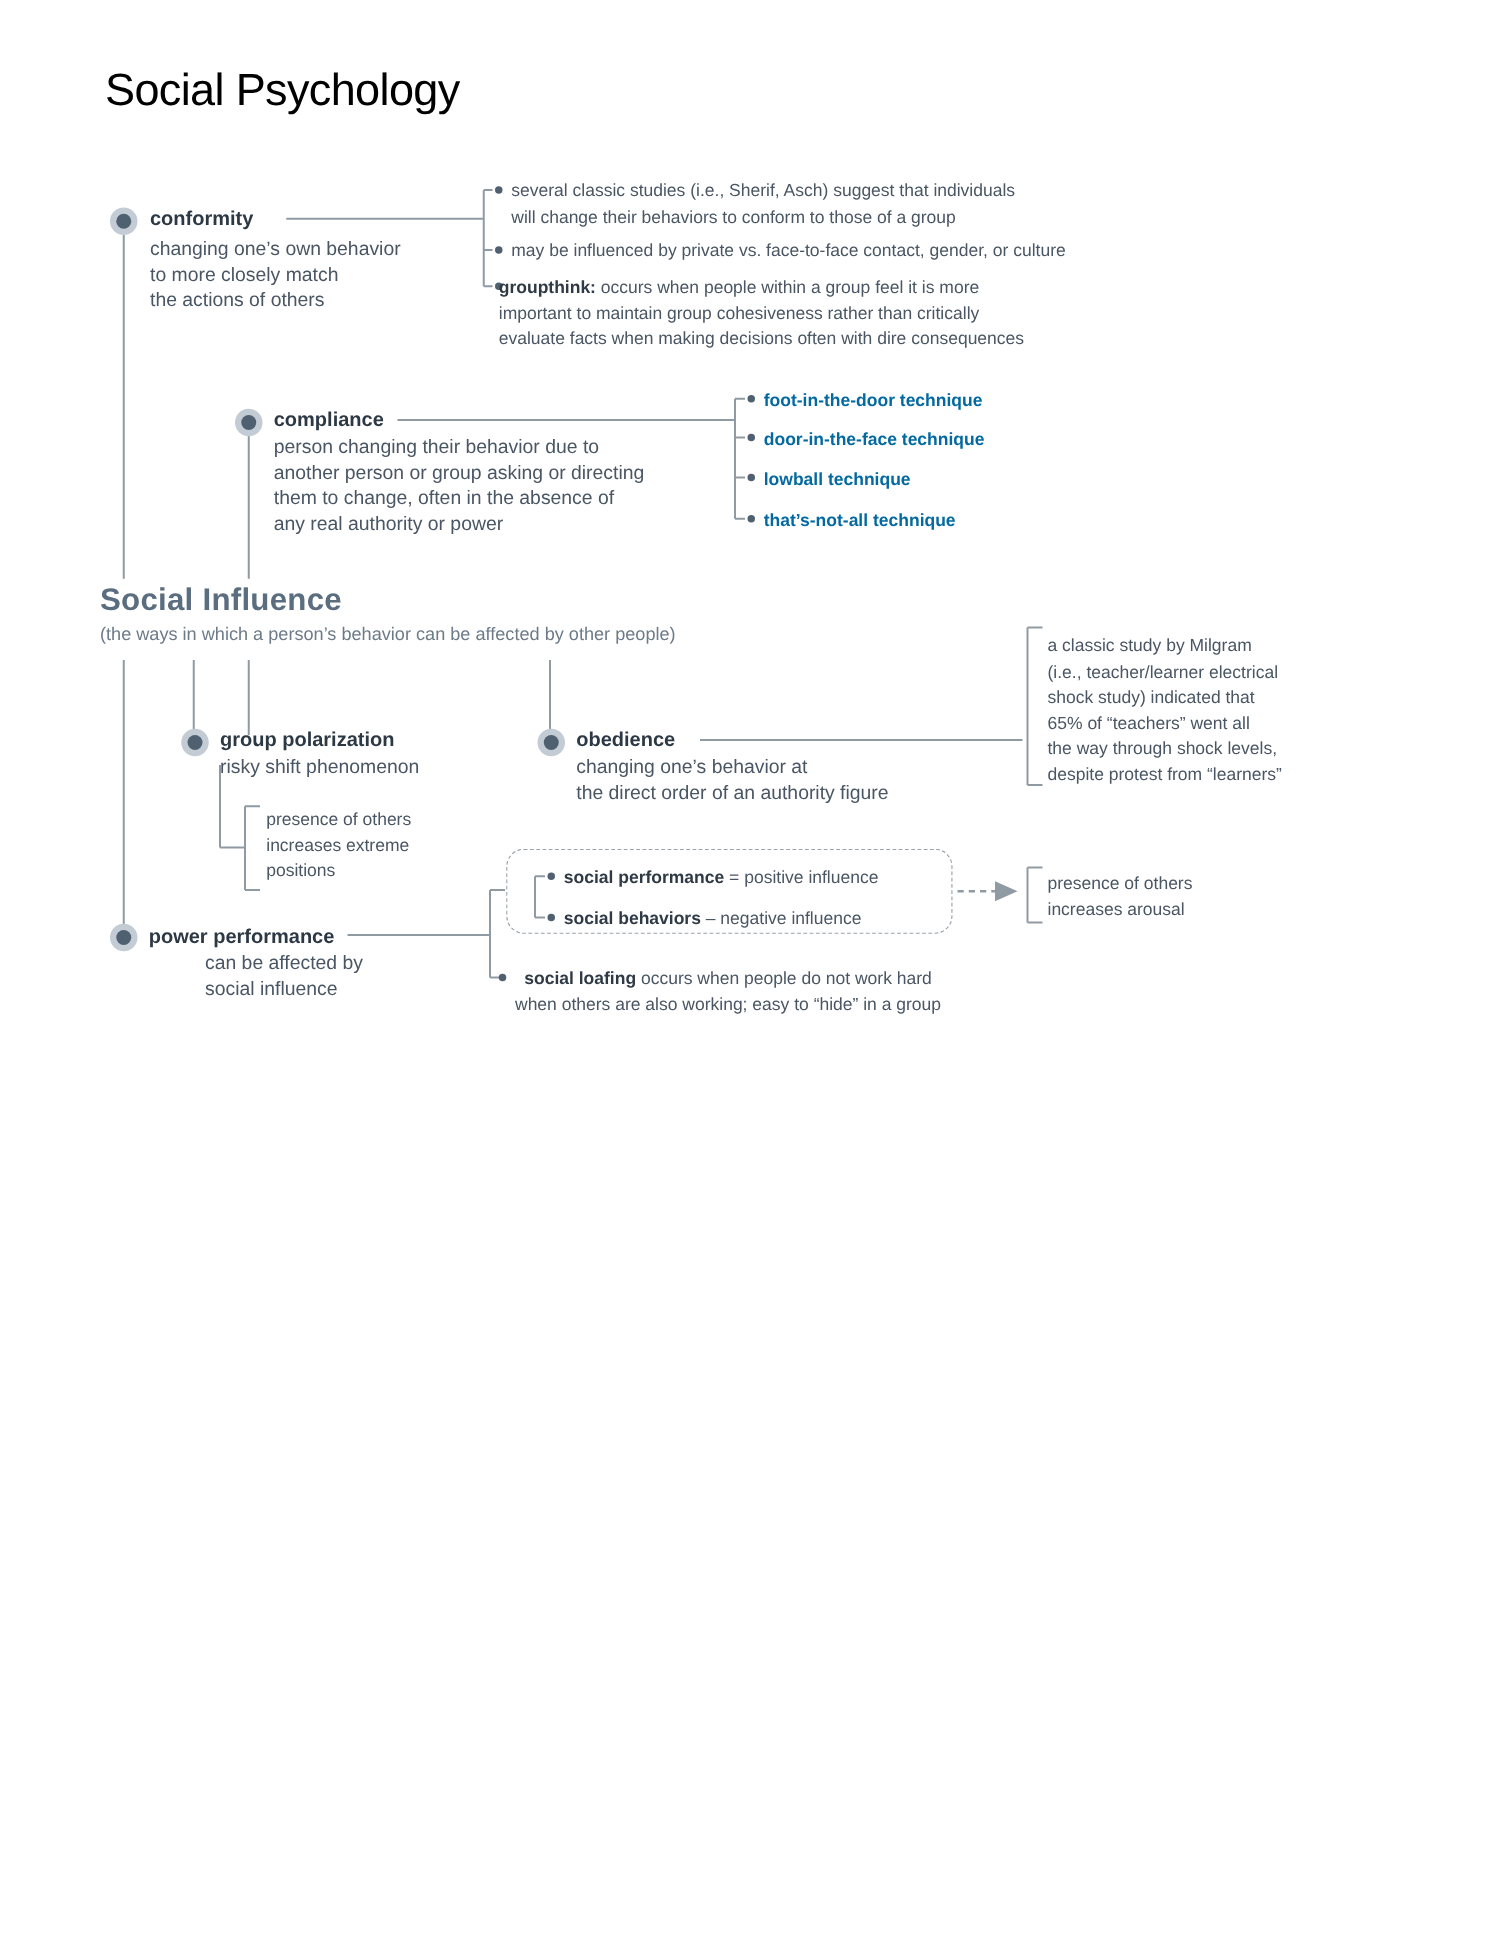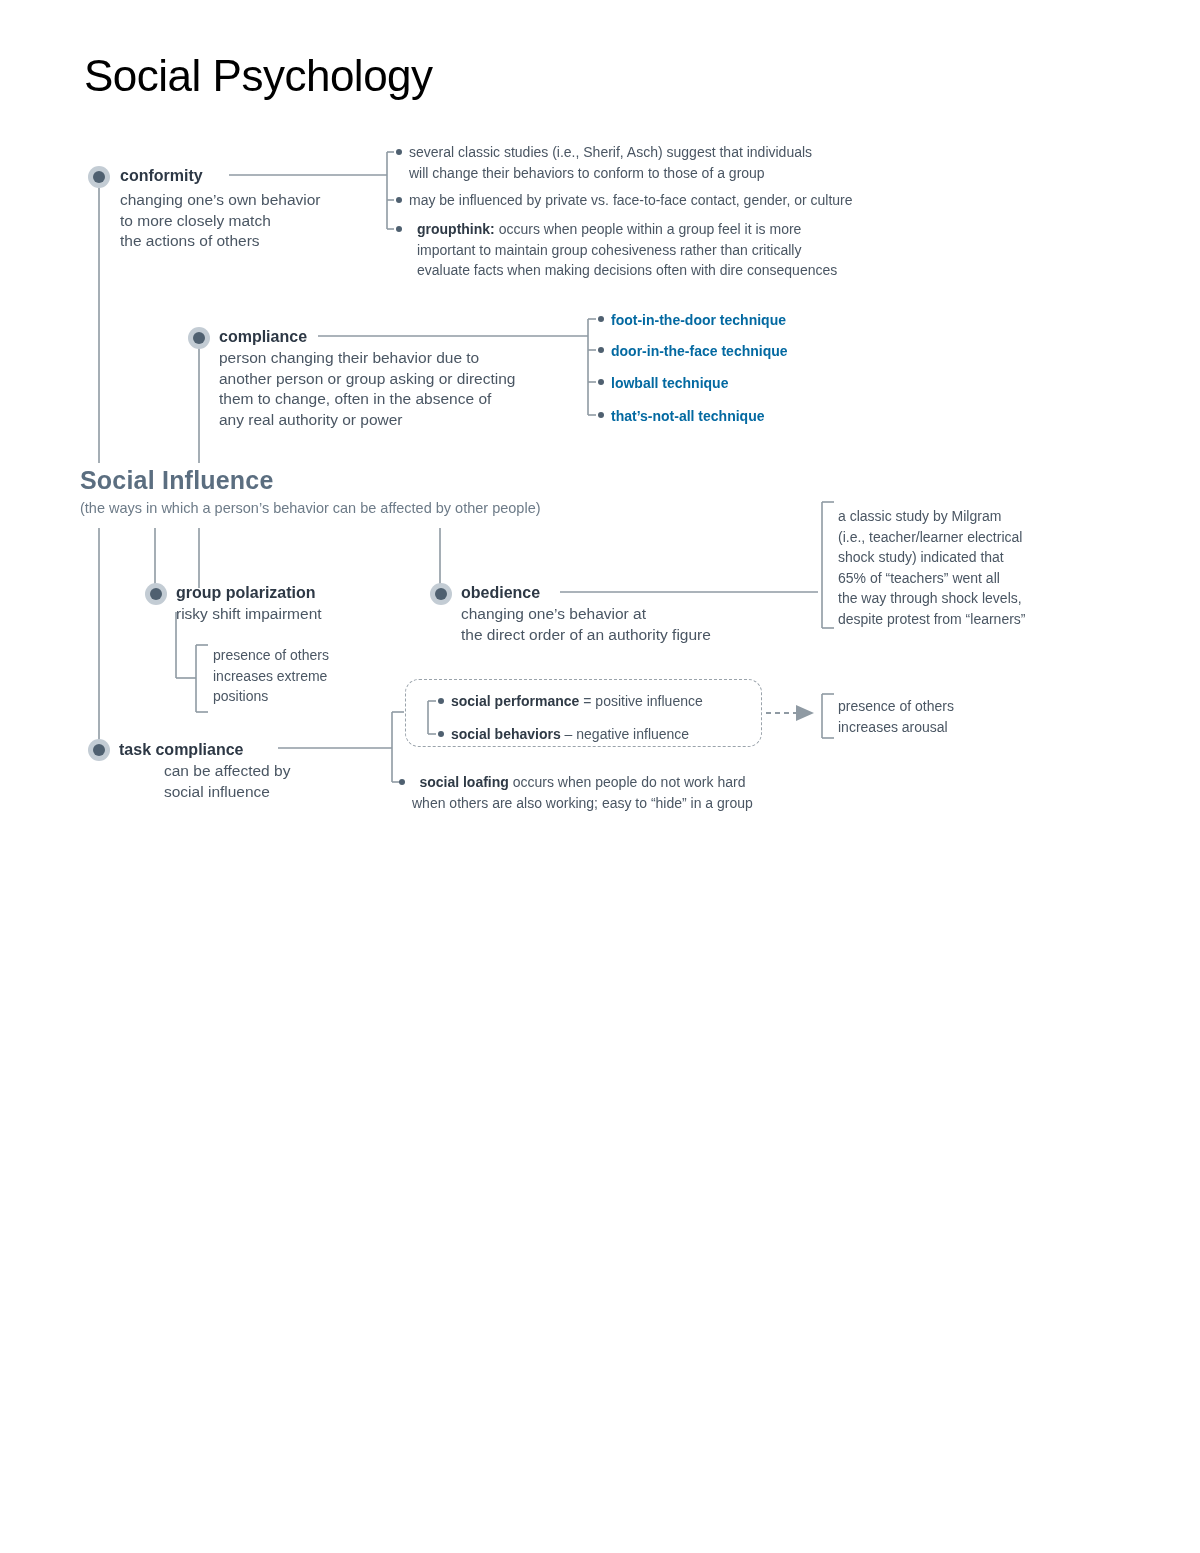--- a/index.html
+++ b/index.html
@@ -24,21 +24,21 @@
     left: 0;
     top: 0;
     width: 1200px;
     height: 1553px;
     pointer-events: none;
   }
   .page-title {
     position: absolute;
     left: 84px;
     top: 52px;
-    font-size: 44px;
+    font-size: 36px;
     font-weight: 400;
     color: #000000;
     letter-spacing: -0.5px;
     line-height: 1.1;
     white-space: nowrap;
   }
   .node-marker {
     position: absolute;
     width: 22px;
     height: 22px;
@@ -196,21 +196,21 @@
 the actions of others</div>
 
   <div class="bullet-dot" style="left:396px; top:149px;"></div>
   <div class="txt" style="left:409px; top:142px;">several classic studies (i.e., Sherif, Asch) suggest that individuals
 will change their behaviors to conform to those of a group</div>
 
   <div class="bullet-dot" style="left:396px; top:197px;"></div>
   <div class="txt" style="left:409px; top:190px;">may be influenced by private vs. face-to-face contact, gender, or culture</div>
 
   <div class="bullet-dot" style="left:396px; top:226px;"></div>
-  <div class="txt" style="left:417px; top:219px;"><b>groupthink:</b><span> occurs when people within a group feel it is more
+  <div class="txt" style="left:399px; top:219px;"><b>groupthink:</b><span> occurs when people within a group feel it is more
 important to maintain group cohesiveness rather than critically
 evaluate facts when making decisions often with dire consequences</span></div>
 
   <div class="node-marker" style="left:188px; top:327px;"></div>
   <div class="node-title" style="left:219px; top:327px;">compliance</div>
   <div class="node-desc" style="left:219px; top:348px;">person changing their behavior due to
 another person or group asking or directing
 them to change, often in the absence of
 any real authority or power</div>
 
@@ -221,40 +221,40 @@
   <div class="txt bold-head" style="left:611px; top:341px;">door-in-the-face technique</div>
 
   <div class="bullet-dot" style="left:598px; top:379px;"></div>
   <div class="txt bold-head" style="left:611px; top:373px;">lowball technique</div>
 
   <div class="bullet-dot" style="left:598px; top:412px;"></div>
   <div class="txt bold-head" style="left:611px; top:406px;">that’s-not-all technique</div>
 
   <div class="node-marker" style="left:145px; top:583px;"></div>
   <div class="node-title" style="left:176px; top:583px;">group polarization</div>
-  <div class="node-desc" style="left:176px; top:604px;">risky shift impairment</div>
+  <div class="node-desc" style="left:176px; top:604px;">risky shift phenomenon</div>
 
   <div class="txt" style="left:213px; top:645px;">presence of others
 increases extreme
 positions</div>
 
   <div class="node-marker" style="left:430px; top:583px;"></div>
   <div class="node-title" style="left:461px; top:583px;">obedience</div>
   <div class="node-desc" style="left:461px; top:604px;">changing one’s behavior at
 the direct order of an authority figure</div>
 
   <div class="txt" style="left:838px; top:506px;">a classic study by Milgram
 (i.e., teacher/learner electrical
 shock study) indicated that
 65% of “teachers” went all
 the way through shock levels,
 despite protest from “learners”</div>
 
   <div class="node-marker" style="left:88px; top:739px;"></div>
-  <div class="node-title" style="left:119px; top:740px;">task compliance</div>
+  <div class="node-title" style="left:119px; top:740px;">power performance</div>
   <div class="node-desc" style="left:119px; top:761px;margin-left:45px;">can be affected by
 social influence</div>
 
   <div class="dashed-box"></div>
 
   <div class="bullet-dot" style="left:438px; top:698px;"></div>
   <div class="txt" style="left:451px; top:691px;"><b>social performance</b><span> = positive influence</span></div>
 
   <div class="bullet-dot" style="left:438px; top:731px;"></div>
   <div class="txt" style="left:451px; top:724px;"><b>social behaviors</b><span> – negative influence</span></div>

